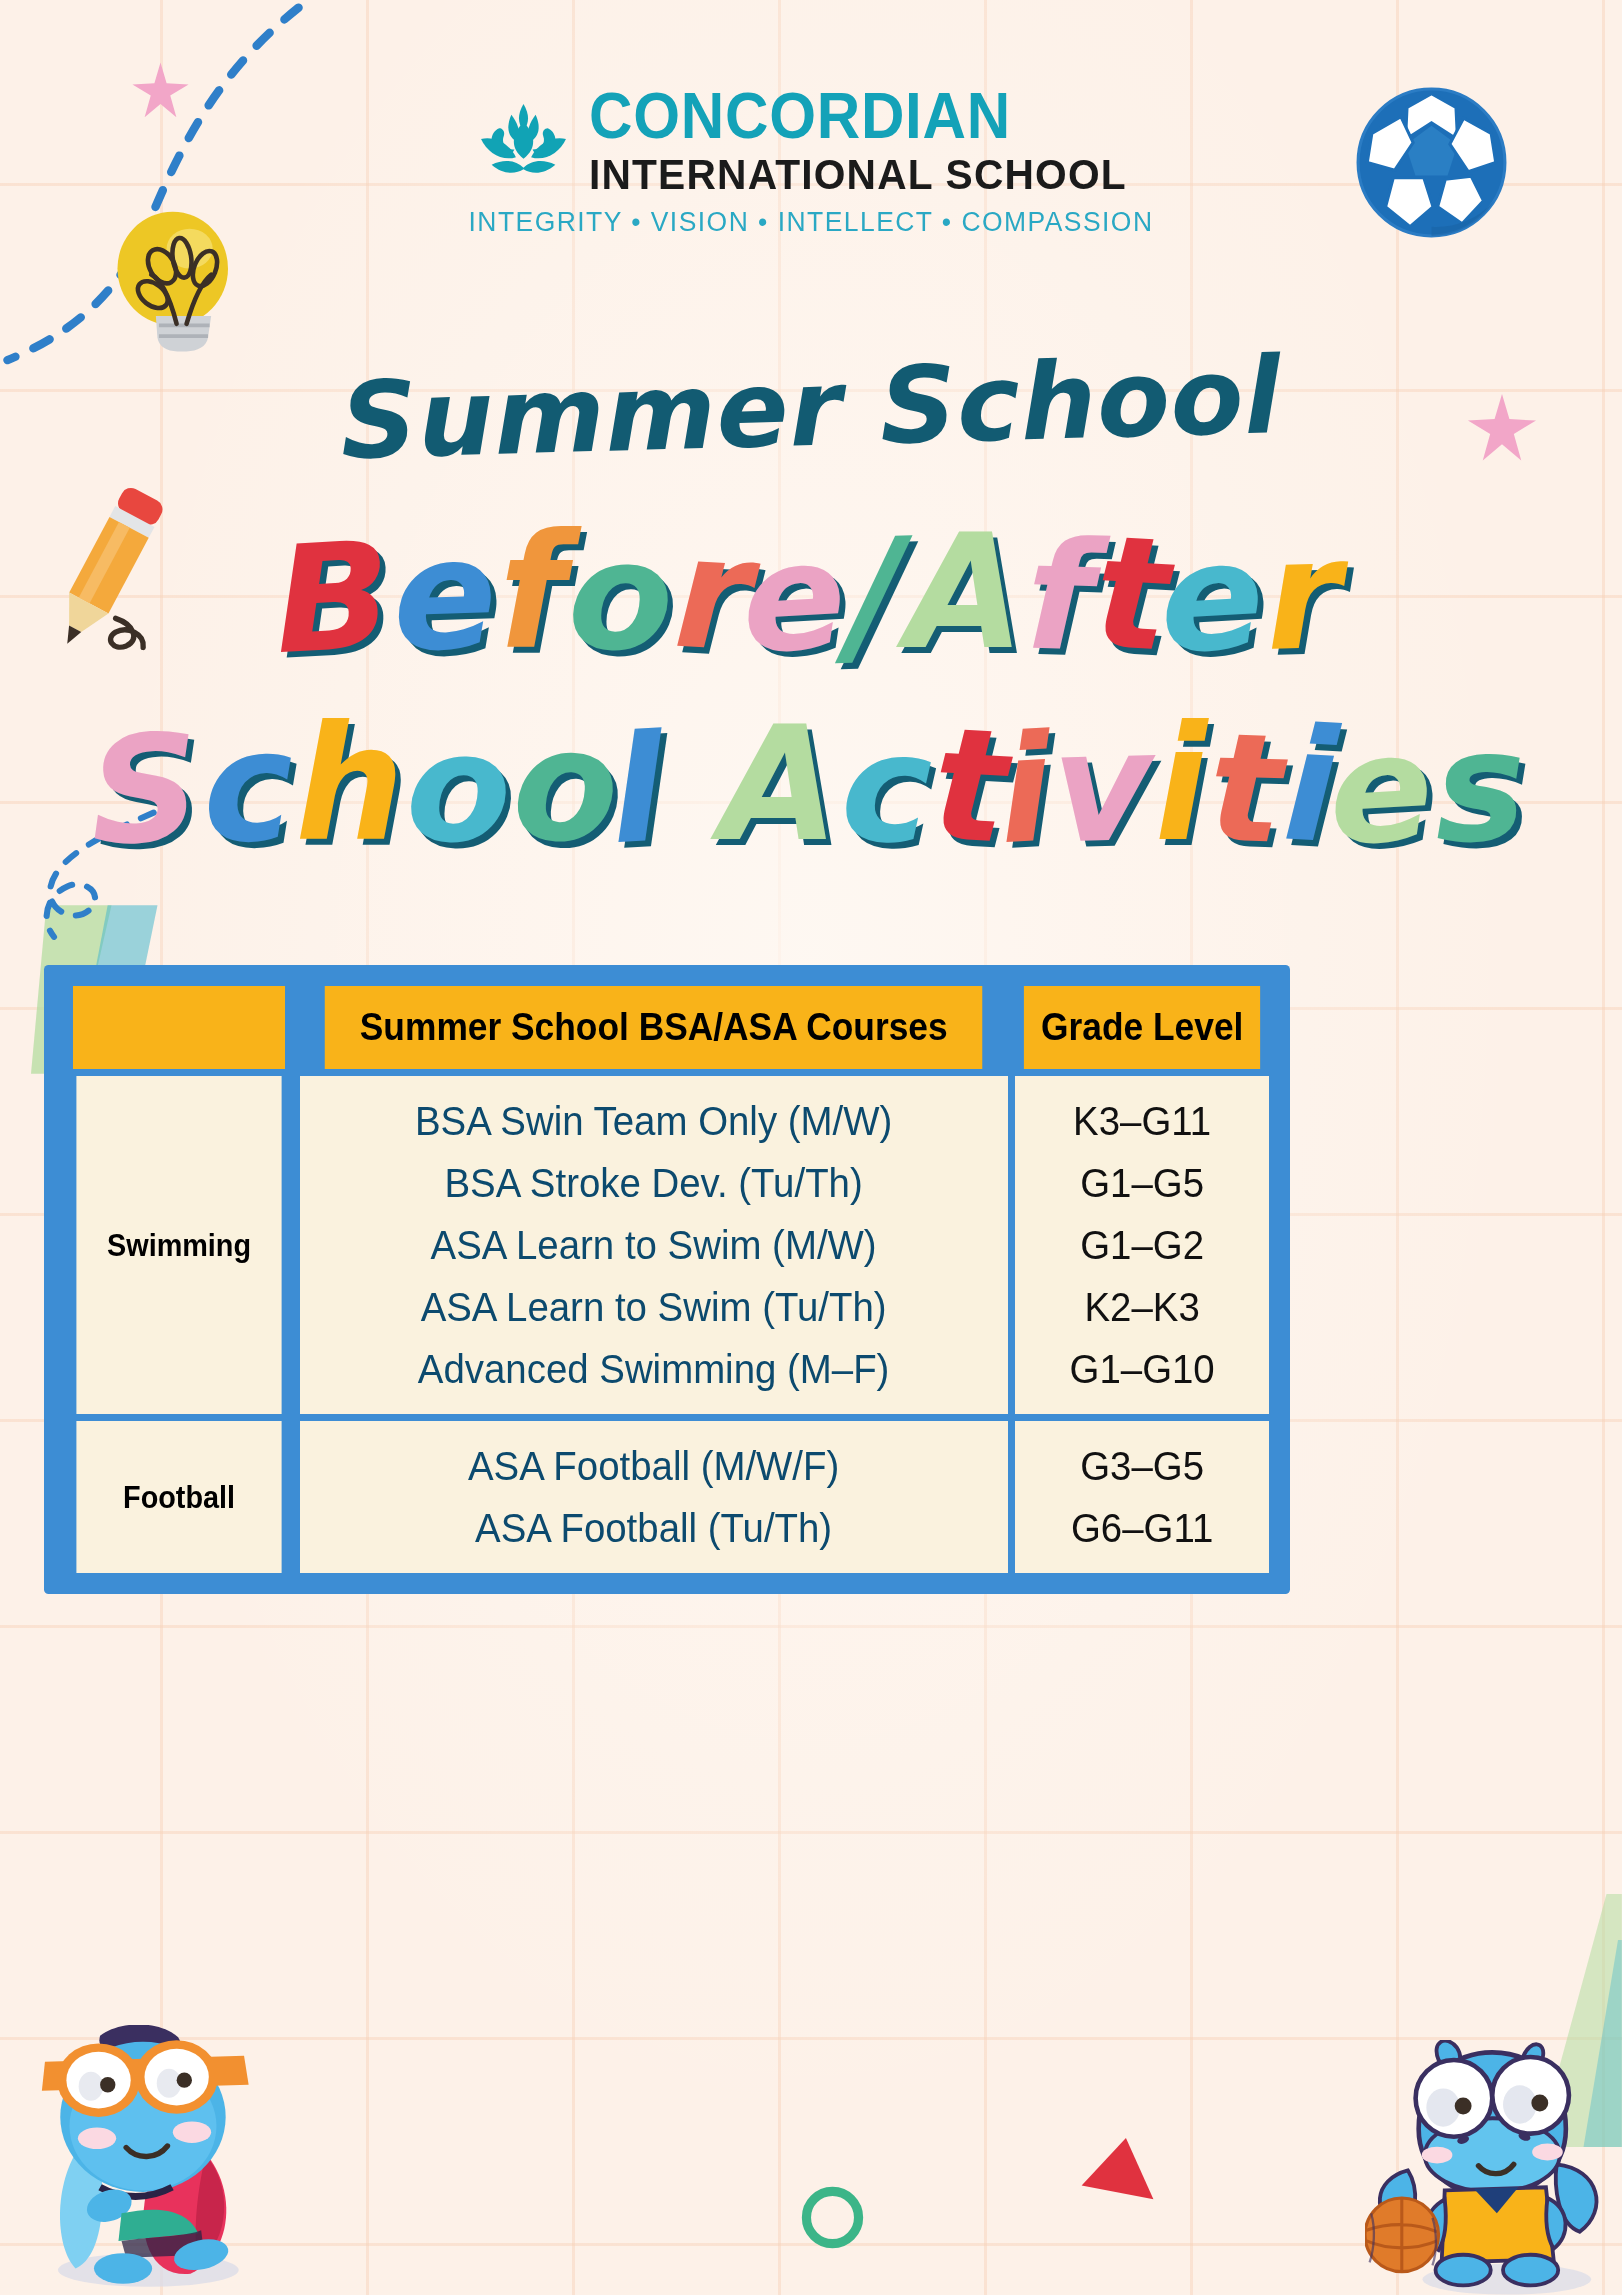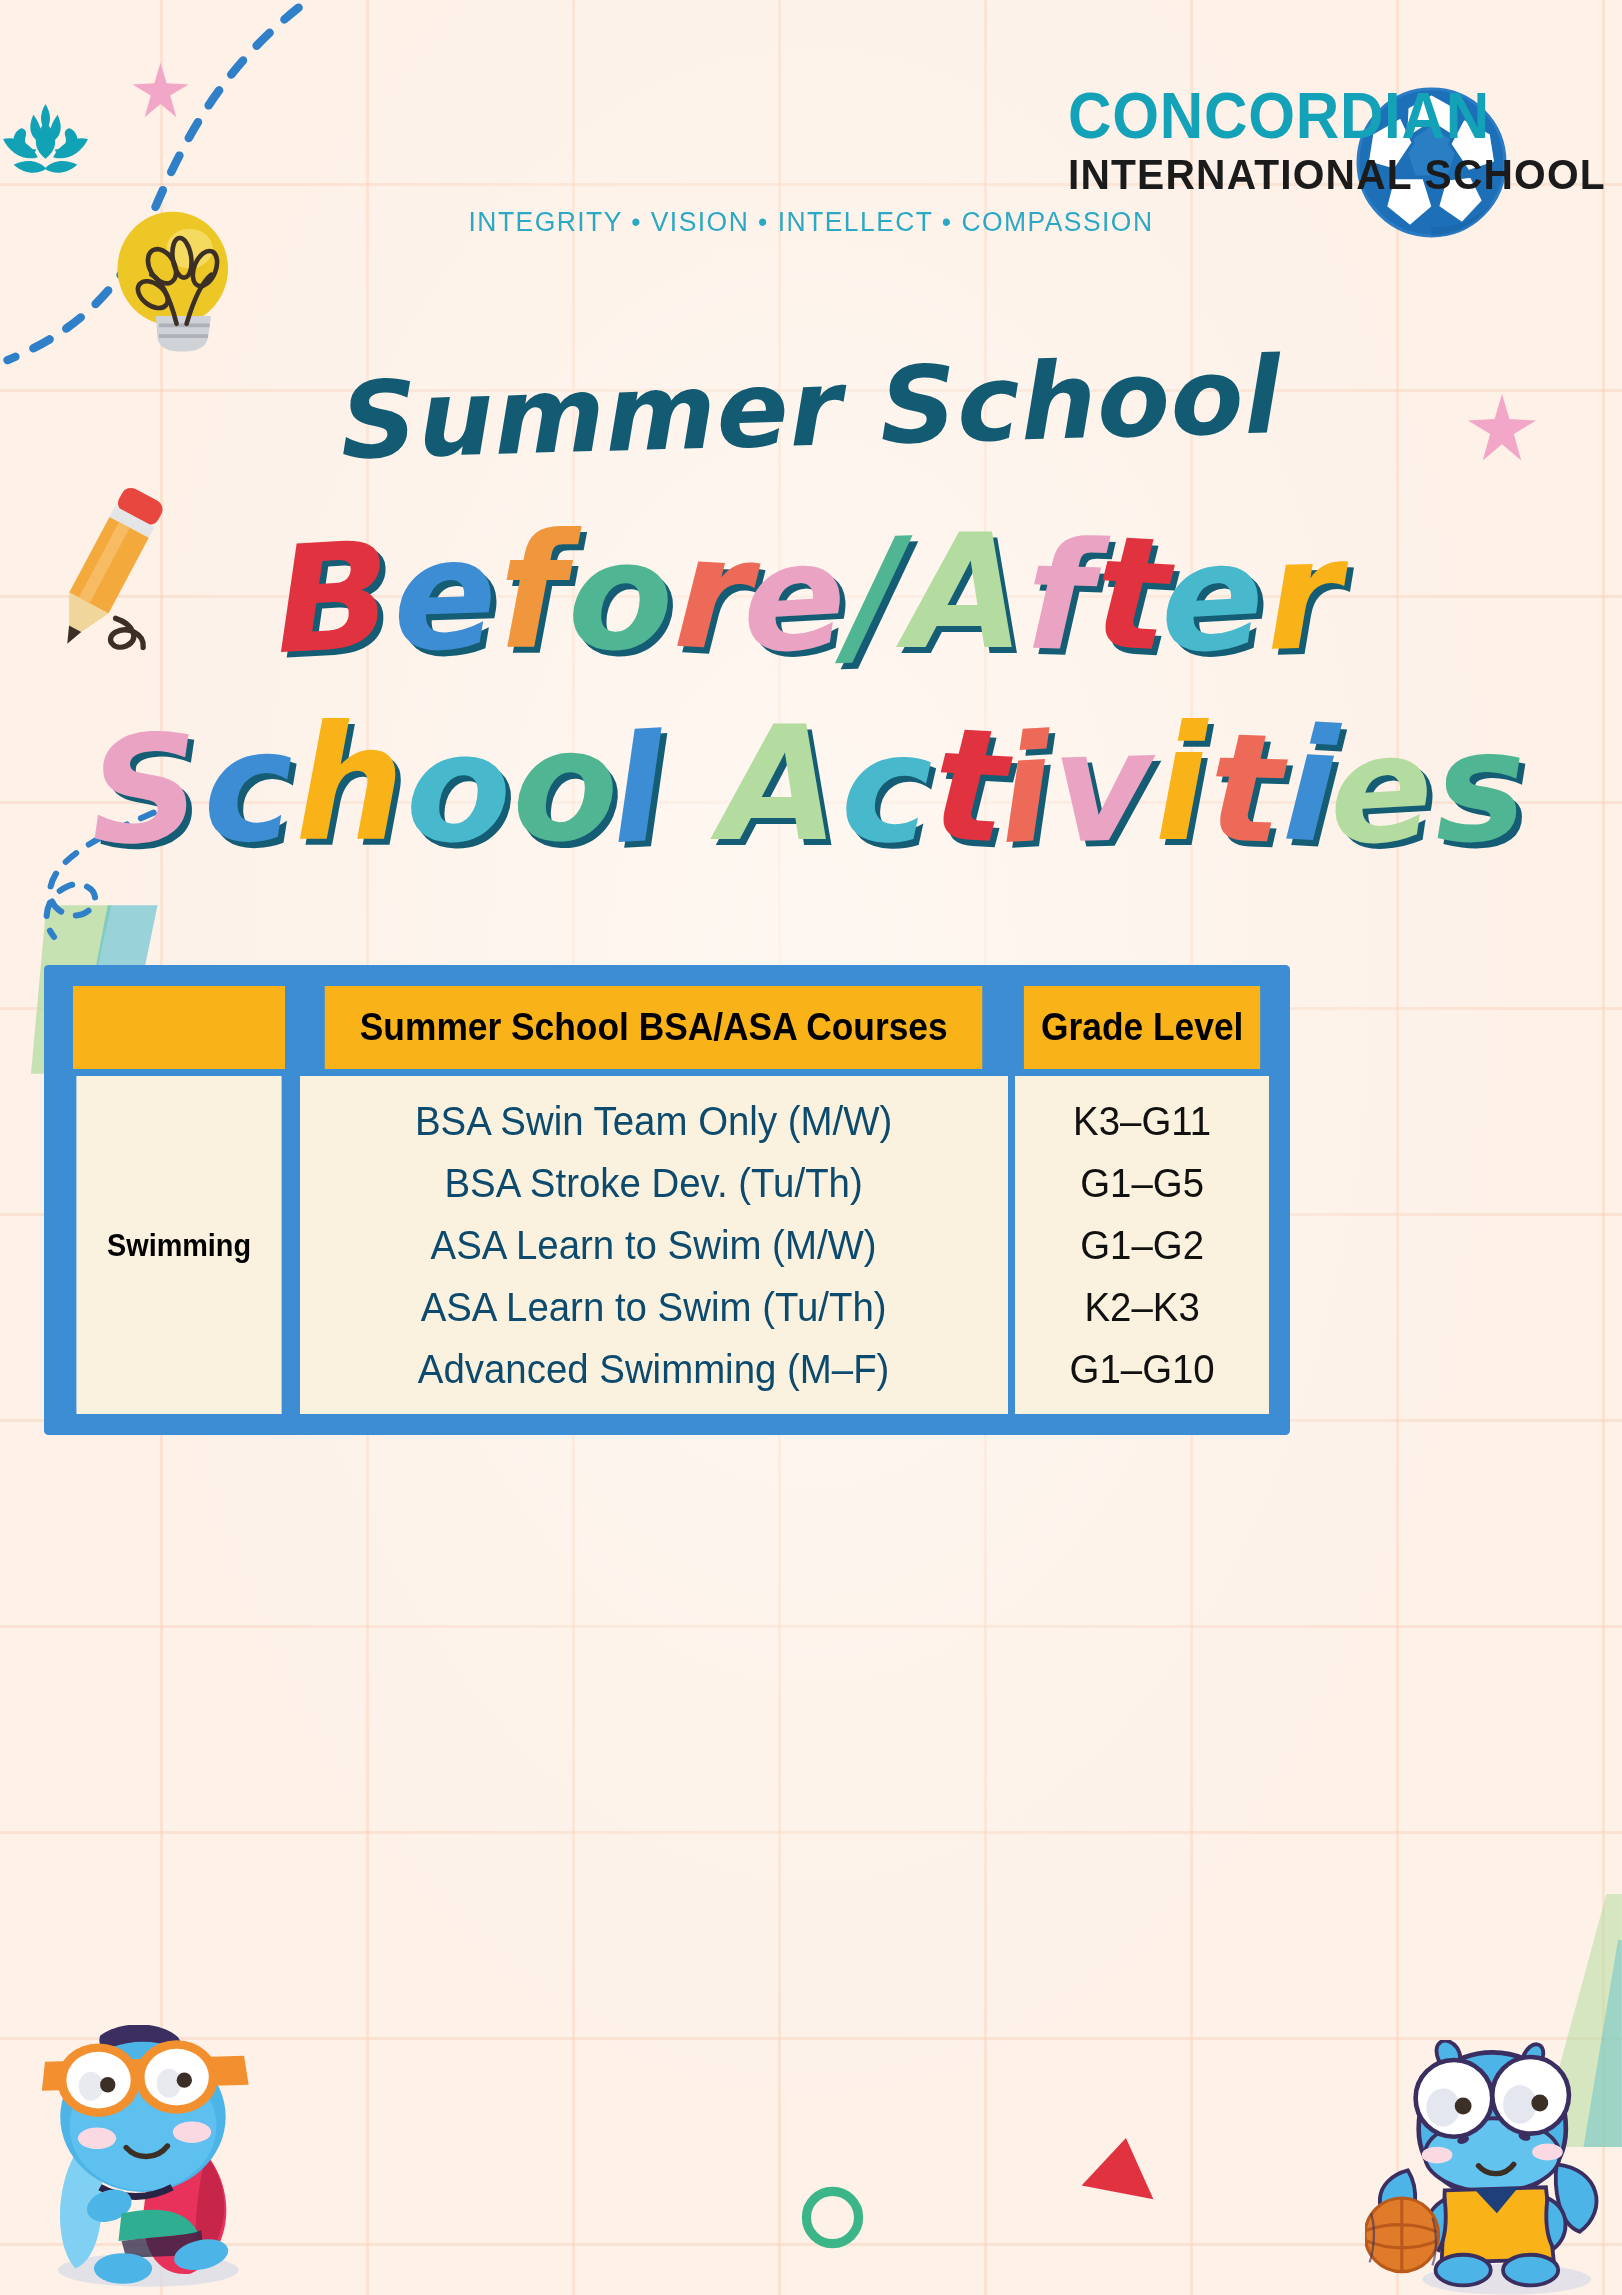--- a/index.html
+++ b/index.html
@@ -24,21 +24,21 @@
   #grid-bg::after{
     content:"";position:absolute;inset:0;
     background:radial-gradient(ellipse at 50% 42%, rgba(255,250,245,.75) 0%, rgba(255,250,245,0) 62%);
   }
 
   
   .abs{position:absolute;}
 
   
   #logo-block{left:0;right:0;top:84px;text-align:center;}
-  #logo-row{display:flex;align-items:center;justify-content:space-between;gap:20px;}
+  #logo-row{display:flex;align-items:center;justify-content:center;gap:20px;}
   #logo-mark{width:91px;height:91px;flex:0 0 auto;}
   #logo-text{text-align:left;line-height:1;}
   #school-name{
     font-size:64px;font-weight:700;letter-spacing:0.8px;color:#14a2b8;
     font-family:"Liberation Sans", sans-serif;
     transform:scaleX(.94);transform-origin:left center;
   }
   #school-sub{
     font-size:42px;font-weight:700;letter-spacing:1.2px;color:#1b1b1b;margin-top:6.1px;
     transform:scaleX(.97);transform-origin:left center;
@@ -236,20 +236,31 @@
             <span class="ln">ASA Learn to Swim (M/W)</span>
             <span class="ln">ASA Learn to Swim (Tu/Th)</span>
             <span class="ln">Advanced Swimming (M–F)</span>
           </td>
           <td class="grades">
             <span class="ln">K3–G11</span>
             <span class="ln">G1–G5</span>
             <span class="ln">G1–G2</span>
             <span class="ln">K2–K3</span>
             <span class="ln">G1–G10</span>
+          </td>
+        </tr>
+        <tr>
+          <td class="cat">Football</td>
+          <td class="courses">
+            <span class="ln">ASA Football (M/W/F)</span>
+            <span class="ln">ASA Football (Tu/Th)</span>
+          </td>
+          <td class="grades">
+            <span class="ln">G3–G5</span>
+            <span class="ln">G6–G11</span>
           </td>
         </tr>
       </tbody>
   </table>
 </div>
 
 <svg id="green-circle" class="abs" viewBox="0 0 90 90">
   <circle cx="45" cy="45" r="34" fill="none" stroke="#3cb588" stroke-width="12"></circle>
 </svg>
 <svg id="red-triangle" class="abs" viewBox="0 0 110 110">

